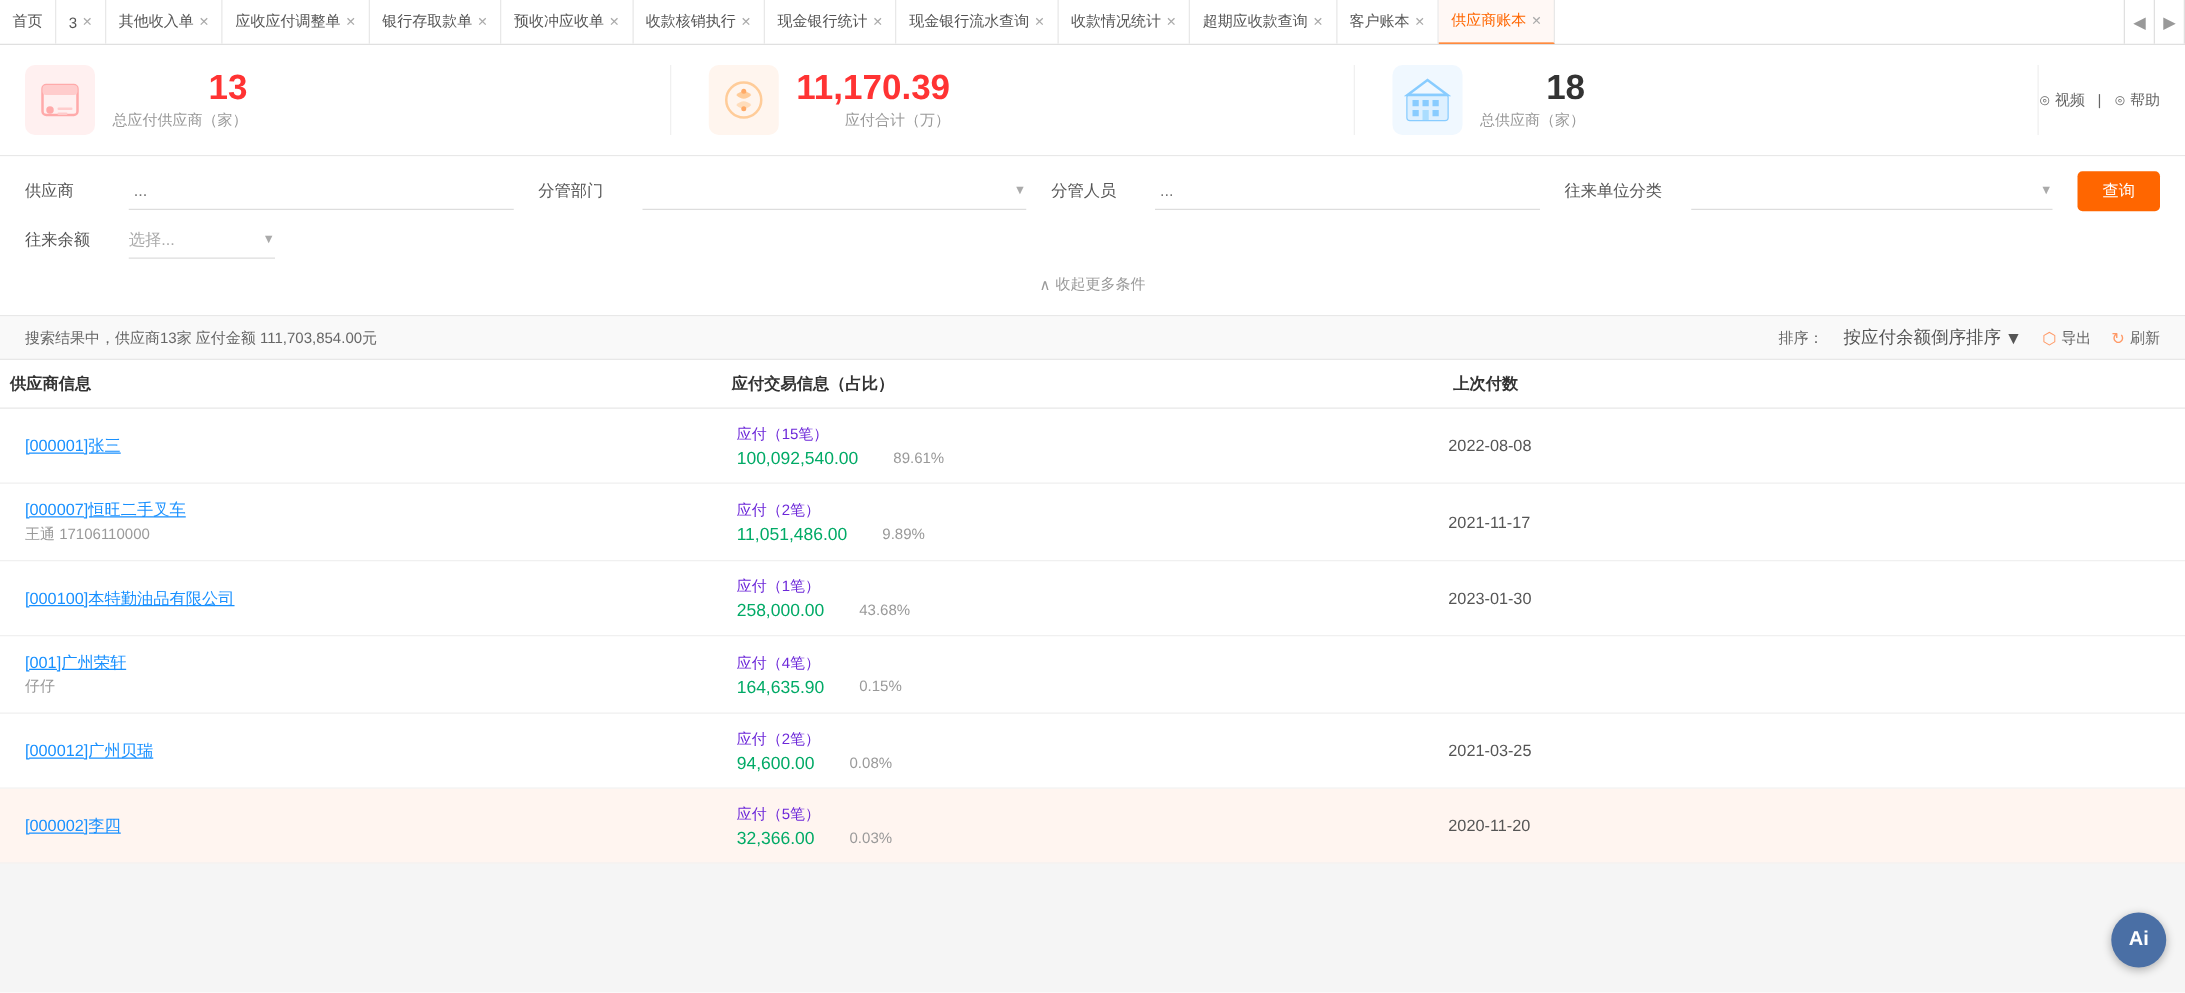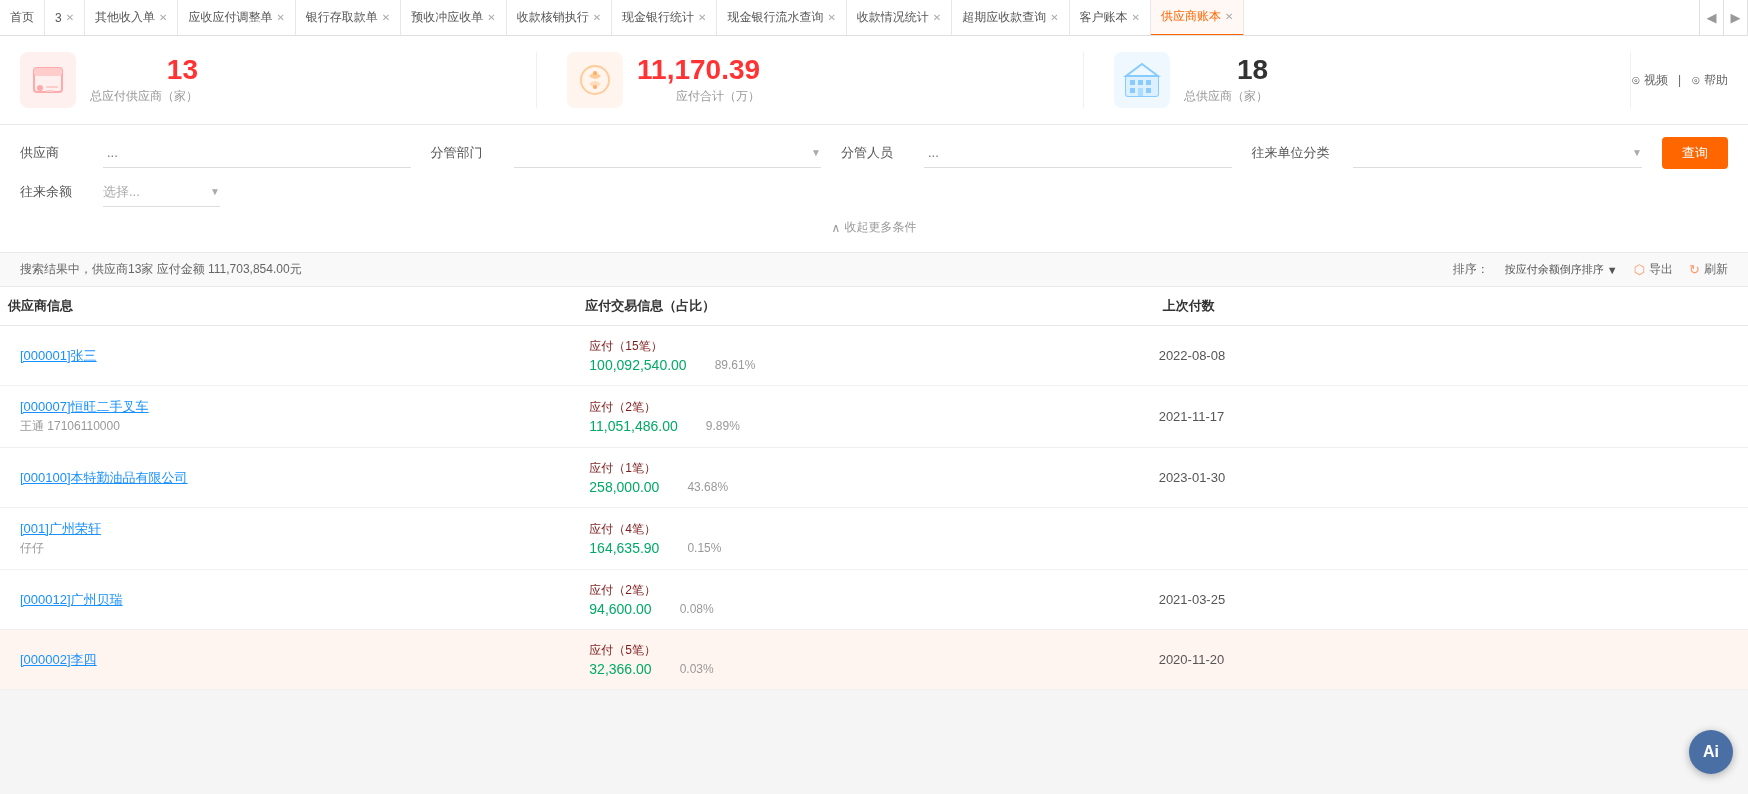--- a/index.html
+++ b/index.html
@@ -183,21 +183,21 @@
       align-items: center;
       gap: 16px;
     }
     .sort-label { color: #666; }
     .sort-select {
       display: inline-flex;
       align-items: center;
       gap: 3px;
       color: #555;
       cursor: pointer;
-      font-size: 11px;
+      font-size: 14px;
     }
     .action-btn {
       display: inline-flex;
       align-items: center;
       gap: 4px;
       color: #666;
       cursor: pointer;
       font-size: 12px;
     }
     .action-icon { font-size: 13px; color: #ff9966; }
@@ -222,21 +222,21 @@
       grid-template-columns: 1fr 1fr 1fr;
       padding: 12px 20px;
       border-bottom: 1px solid #f0f0f0;
       align-items: center;
     }
     .table-row.highlighted { background: #fff5f0; }
     .cell-supplier { display: flex; flex-direction: column; gap: 2px; }
     .supplier-link { color: #1890ff; text-decoration: underline; cursor: pointer; font-size: 13px; }
     .supplier-sub { font-size: 12px; color: #999; }
     .cell-transaction { display: flex; flex-direction: column; gap: 2px; }
-    .trans-label { font-size: 12px; color: #7f1d1d; }
+    .trans-label { font-size: 12px; color: #6d28d9; }
     .trans-amount { color: #00aa66; font-size: 14px; font-weight: 500; cursor: pointer; }
     .trans-pct { font-size: 12px; color: #999; margin-left: 20px; }
     .trans-row { display: flex; align-items: center; gap: 8px; }
     .cell-lastpay { font-size: 13px; color: #555; }
 
     
     ::-webkit-scrollbar { width: 6px; height: 6px; }
     ::-webkit-scrollbar-track { background: #f1f1f1; }
     ::-webkit-scrollbar-thumb { background: #ccc; border-radius: 3px; }
 

